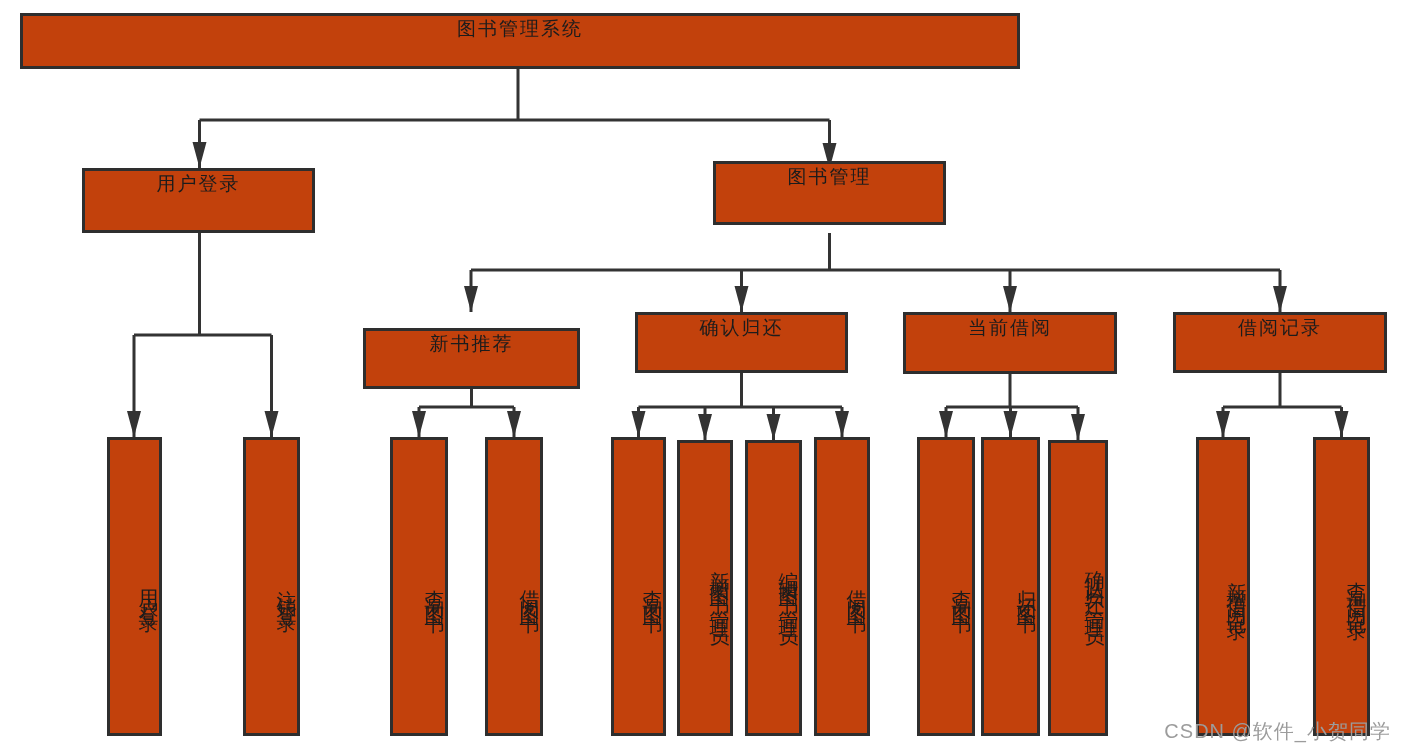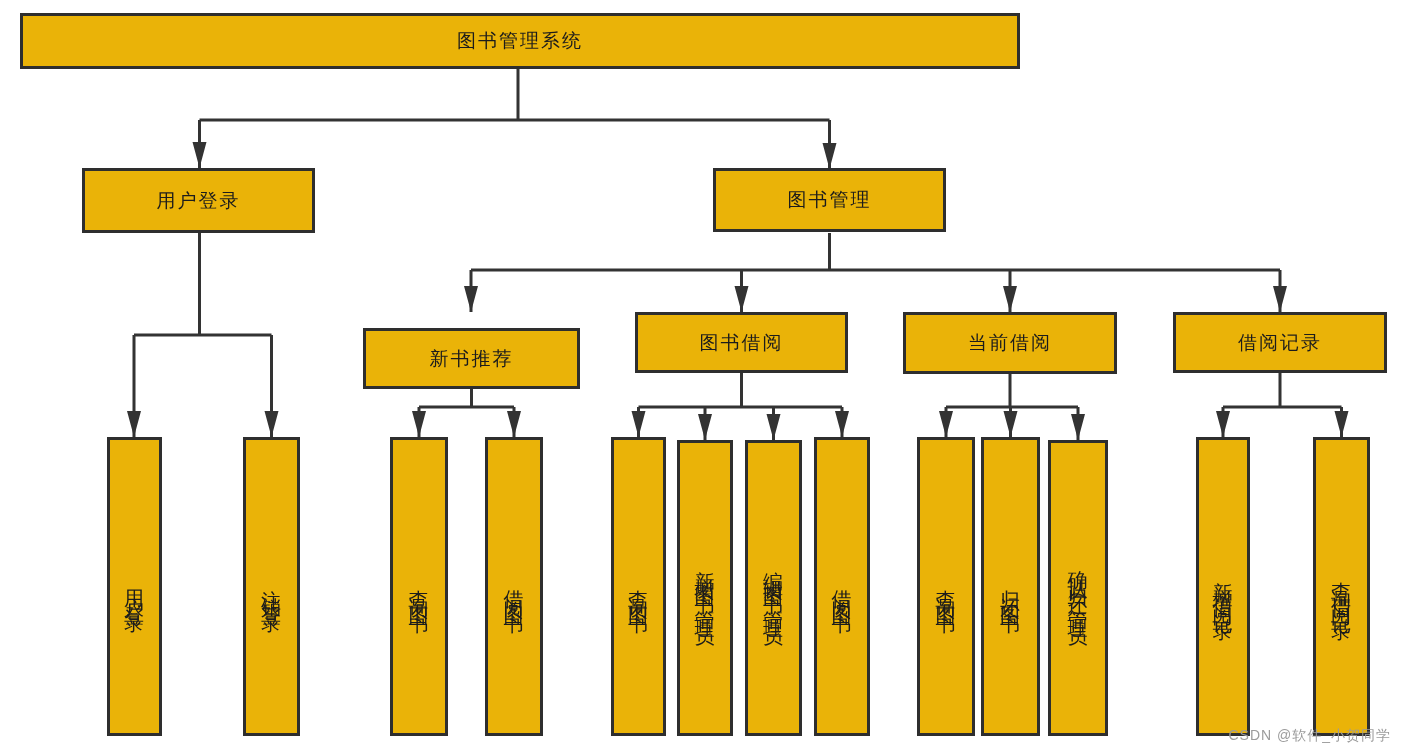--- a/index.html
+++ b/index.html
@@ -8,44 +8,44 @@
     width:1405px;height:747px;
     background:#ffffff;
     overflow:hidden;
     font-family:"Liberation Sans","DejaVu Sans",sans-serif;
   }
   #wires{position:absolute;left:0;top:0;width:1405px;height:747px;}
   .node{
     position:absolute;
     box-sizing:border-box;
     border:3px solid #2e2e2e;
-    background:#eab308;
+    background:#c2410c;
     display:flex;
-    align-items:center;
+    align-items:flex-start;
     justify-content:center;
     color:#1c1c1c;
   }
   .node.h{
     font-size:19px;
     letter-spacing:2px;
     text-align:center;
   }
   .node.v{
     writing-mode:vertical-rl;
     font-family:"Liberation Serif","DejaVu Serif",serif;
     font-size:20px;
     letter-spacing:8px;
     line-height:1;
     padding-top:6px;
   }
   .watermark{
     position:absolute;
     right:14px;
     bottom:2px;
-    font-size:14px;
+    font-size:20px;
     color:#9c9c9c;
     letter-spacing:1px;
     white-space:nowrap;
   }
 </style>
 </head>
 <body>
 
 <div id="stage">
 
@@ -84,29 +84,29 @@
       M1334.5,411 L1348.5,411 L1341.5,437 Z"></path>
   </svg>
 
   <div class="node h" style="left:20px;top:13px;width:1000px;height:56px;">
     <span>图书管理系统</span>
   </div>
 
   <div class="node h" style="left:82px;top:168px;width:233px;height:65px;">
     <span>用户登录</span>
   </div>
-  <div class="node h" style="left:713px;top:168px;width:233px;height:64px;">
+  <div class="node h" style="left:713px;top:161px;width:233px;height:64px;">
     <span>图书管理</span>
   </div>
 
   <div class="node h" style="left:363px;top:312px;width:217px;height:61px;margin-top:16px;">
     <span>新书推荐</span>
   </div>
   <div class="node h" style="left:635px;top:312px;width:213px;height:61px;">
-    <span>图书借阅</span>
+    <span>确认归还</span>
   </div>
   <div class="node h" style="left:903px;top:312px;width:214px;height:62px;">
     <span>当前借阅</span>
   </div>
   <div class="node h" style="left:1173px;top:312px;width:214px;height:61px;">
     <span>借阅记录</span>
   </div>
 
   <div class="node v" style="left:107px;top:437px;width:55px;height:299px;">
     <span>用户登录</span>

